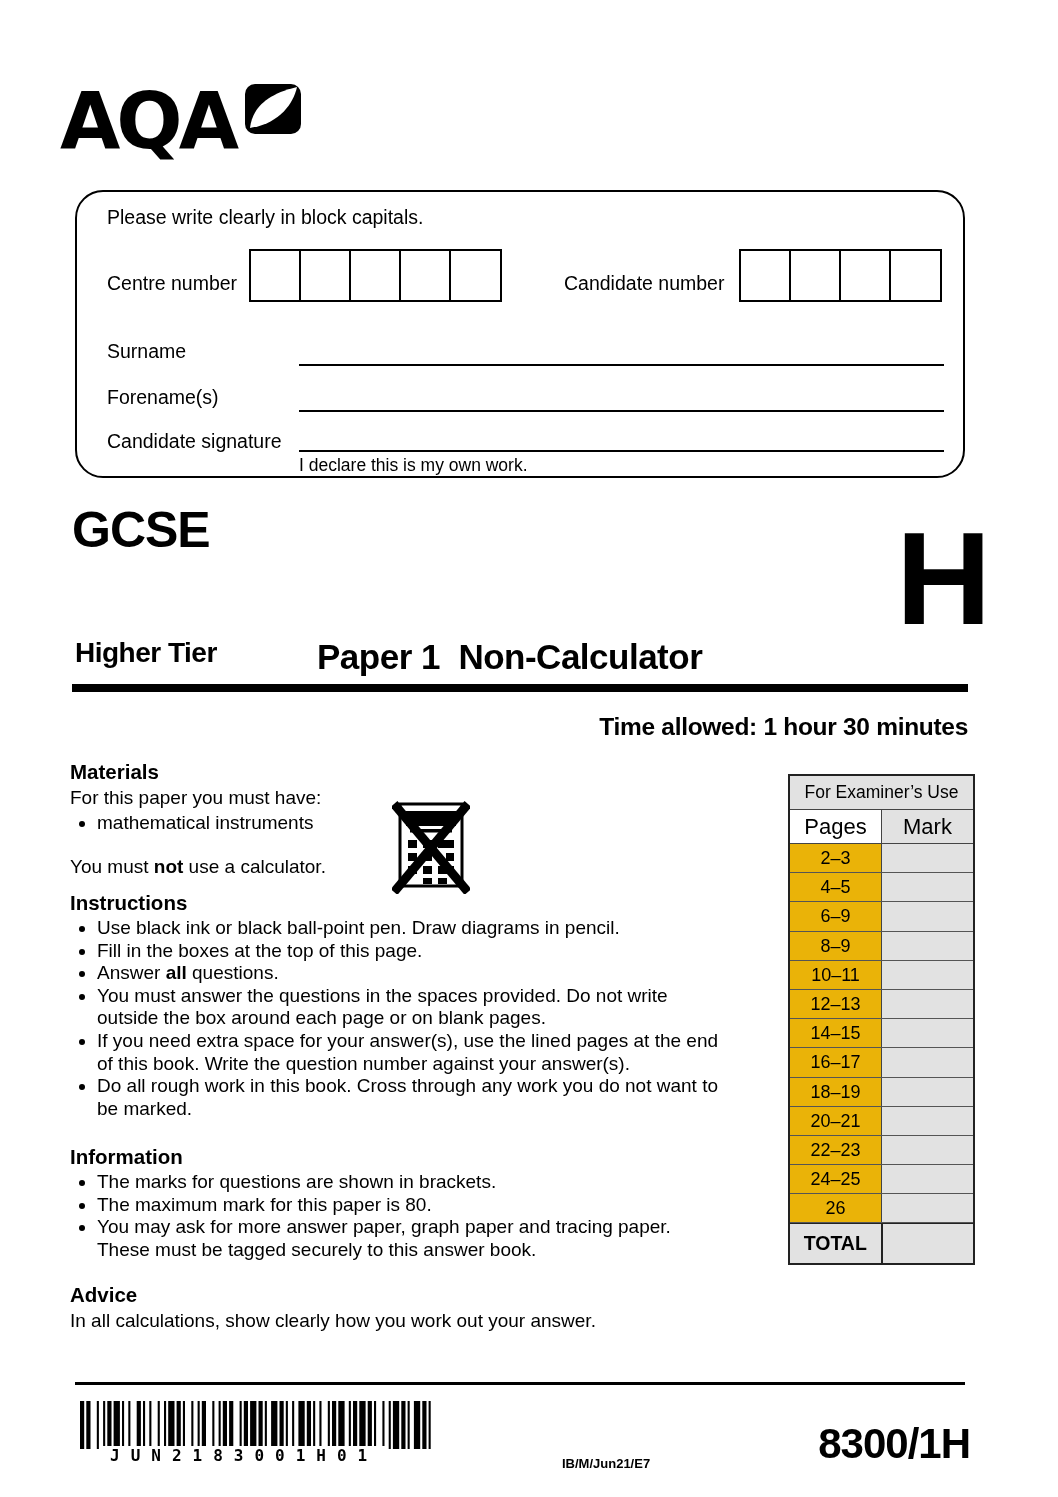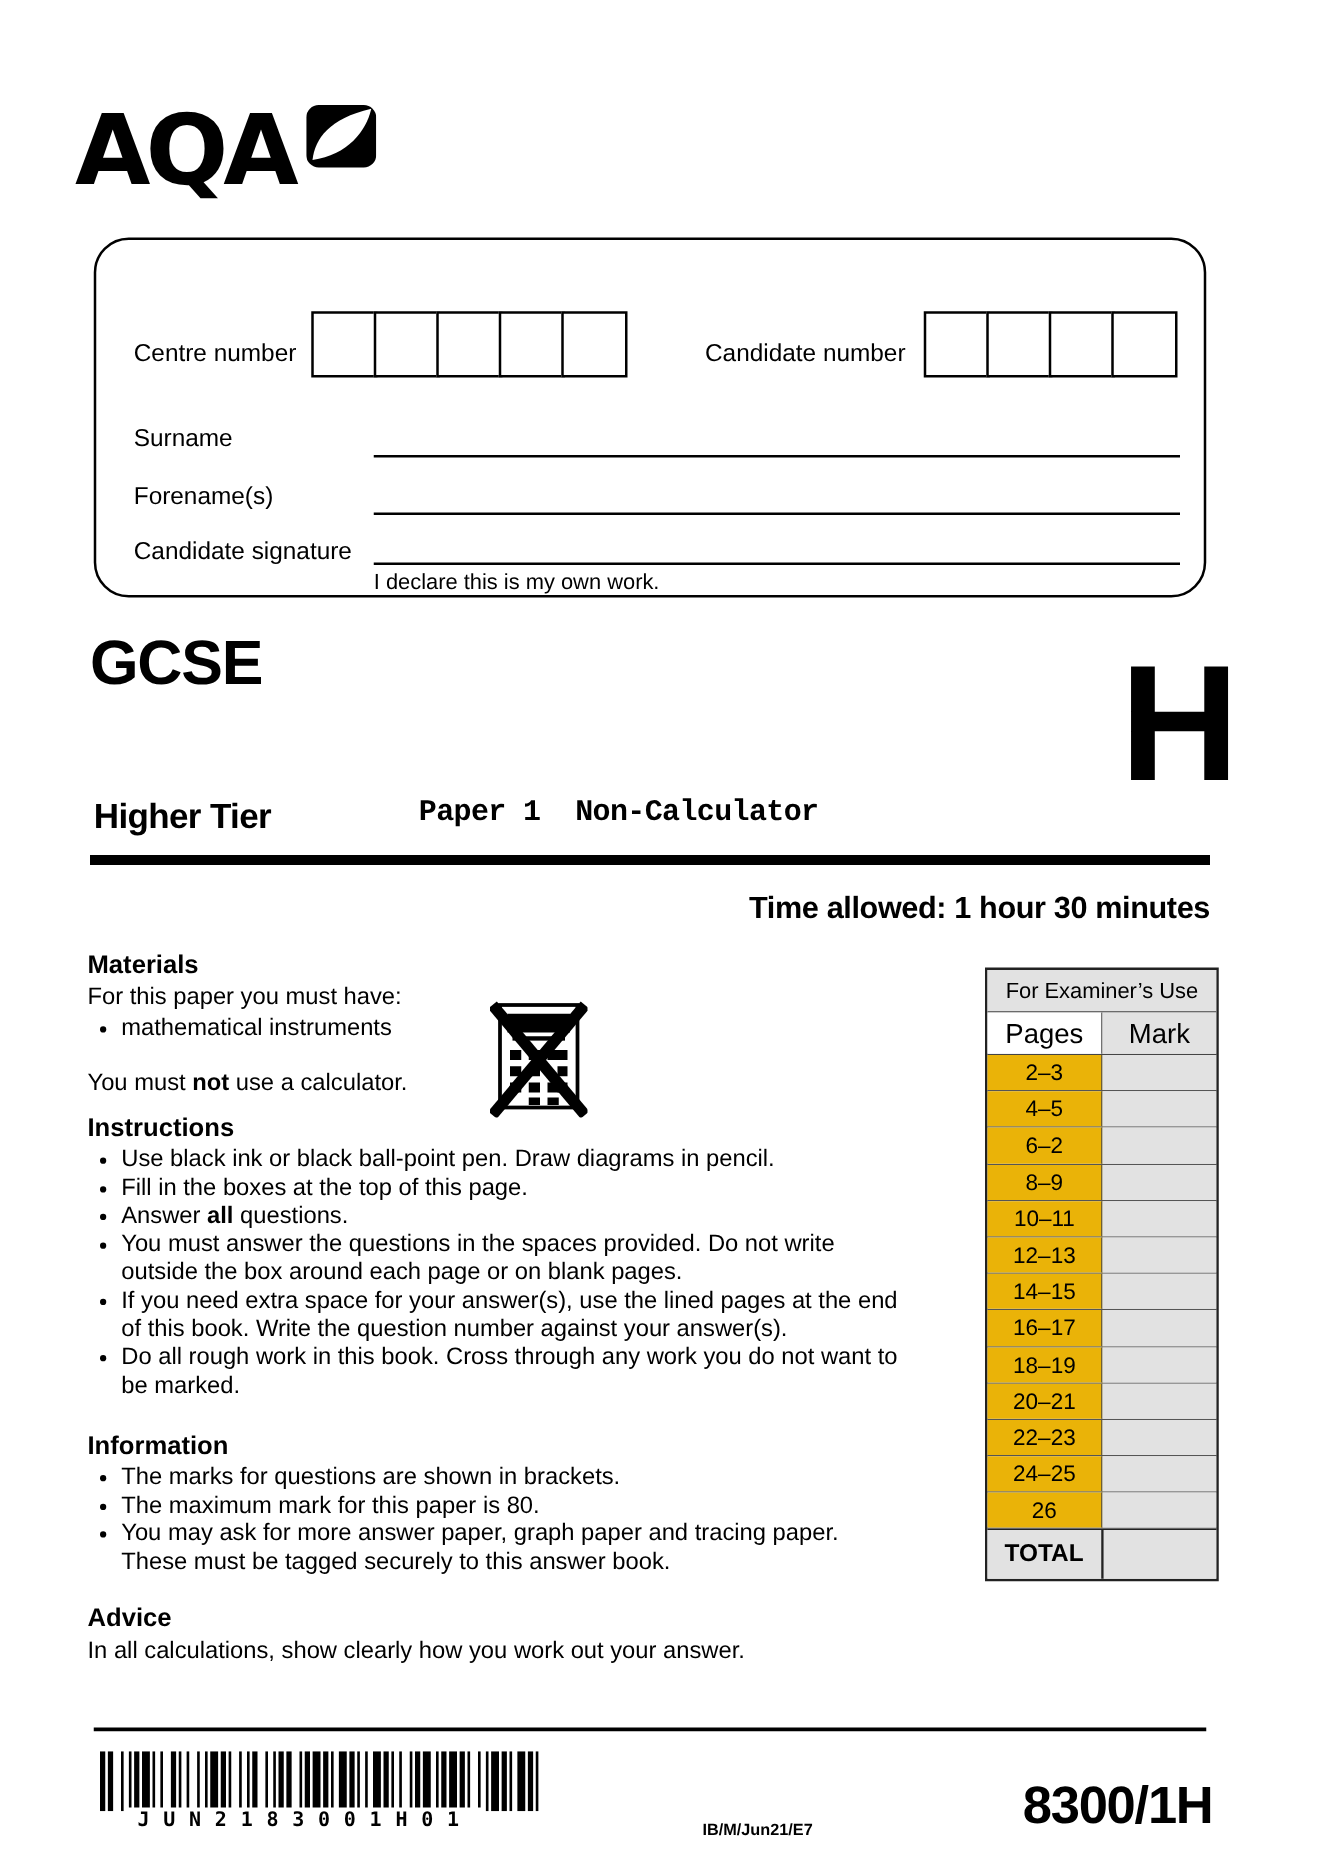--- a/index.html
+++ b/index.html
@@ -20,21 +20,21 @@
   .cell{width:48.5px;height:48.5px;border:2.5px solid #000;margin-left:-2.5px;background:#fff;}
   .cell:first-child{margin-left:0;}
   .fline{position:absolute;border-bottom:2px solid #000;}
   .declare{position:absolute;font-size:17.5px;}
 
   
   .t-qual{position:absolute;left:72px;top:501px;font-size:50px;font-weight:bold;letter-spacing:-1px;}
   .t-subj{position:absolute;left:72px;top:559px;font-size:50px;font-weight:bold;letter-spacing:-1px;}
   .t-letter{position:absolute;left:896px;top:518px;font-size:132px;font-weight:bold;line-height:0.92;}
   .t-tier{position:absolute;left:75px;top:637px;font-size:28px;font-weight:bold;letter-spacing:-0.5px;}
-  .t-paper{position:absolute;left:335px;top:637px;font-size:24px;font-weight:bold;letter-spacing:-0.5px;white-space:pre;font-family:Liberation Mono, monospace;}
+  .t-paper{position:absolute;left:317px;top:637px;font-size:35px;font-weight:bold;letter-spacing:-0.5px;white-space:pre;}
   .rule-thick{position:absolute;left:72px;top:684px;width:896px;height:8px;background:#000;}
   .time{position:absolute;right:90px;top:713px;font-size:24.5px;font-weight:bold;letter-spacing:-0.3px;}
 
   
   .section{position:absolute;left:70px;width:690px;}
   .section h3{margin:0;font-size:20.5px;font-weight:bold;}
   .section p{margin:3px 0 0;font-size:19px;line-height:22.6px;white-space:pre-line;}
   .section ul{margin:2px 0 0;padding-left:27px;list-style:disc outside;}
   .section li{font-size:19px;line-height:22.6px;}
   .section li span{white-space:pre-line;}
@@ -79,20 +79,21 @@
     <span class="aqa-text">AQA</span>
     <span class="aqa-leaf">
       <svg width="56" height="52" viewBox="0 0 56 52">
         <rect x="0" y="0" width="56" height="50" rx="10" fill="#000"></rect>
         <path d="M5 44 C 7 27, 18 11, 52 3 C 48 21, 33 40, 5 44 Z" fill="#fff"></path>
       </svg>
     </span>
   </div>
 
   <div class="cand-box">
+    <div class="label" style="left:30px;top:14px;">Please write clearly in block capitals.</div>
 
     <div class="label" style="left:30px;top:80px;">Centre number</div>
     <div class="cells" style="left:172px;top:57px;">
         <div class="cell"></div>
         <div class="cell"></div>
         <div class="cell"></div>
         <div class="cell"></div>
         <div class="cell"></div>
       </div>
 
@@ -197,21 +198,21 @@
     <div>
         <div class="ex-row">
           <div class="ex-pages">2–3</div>
           <div class="ex-mark"></div>
         </div>
         <div class="ex-row">
           <div class="ex-pages">4–5</div>
           <div class="ex-mark"></div>
         </div>
         <div class="ex-row">
-          <div class="ex-pages">6–2</div>
+          <div class="ex-pages">6–9</div>
           <div class="ex-mark"></div>
         </div>
         <div class="ex-row">
           <div class="ex-pages">8–9</div>
           <div class="ex-mark"></div>
         </div>
         <div class="ex-row">
           <div class="ex-pages">10–11</div>
           <div class="ex-mark"></div>
         </div>

